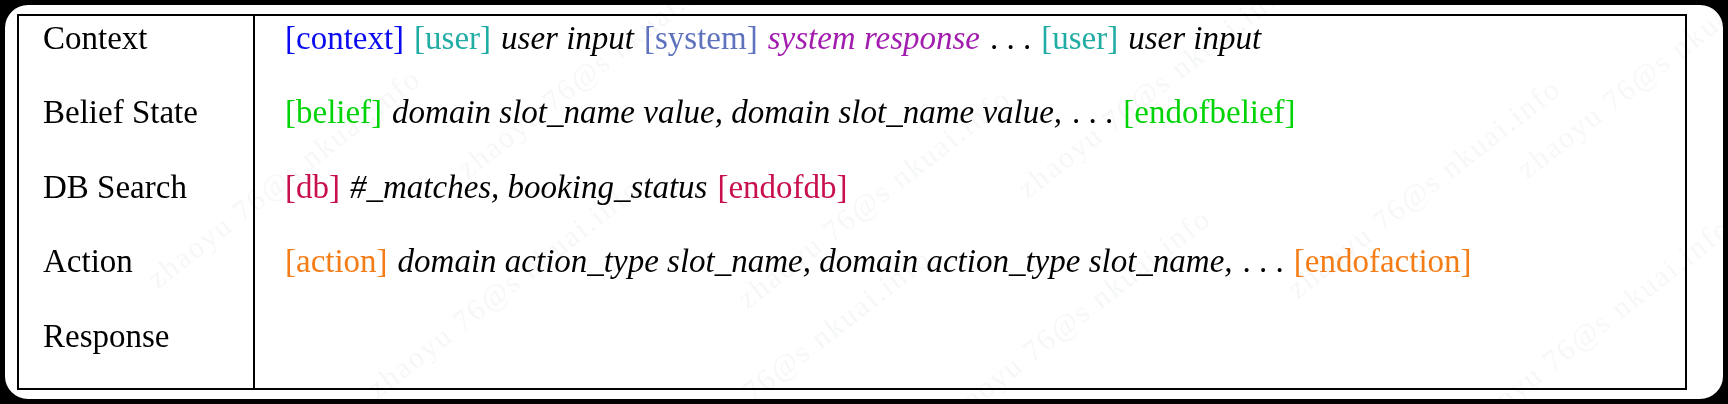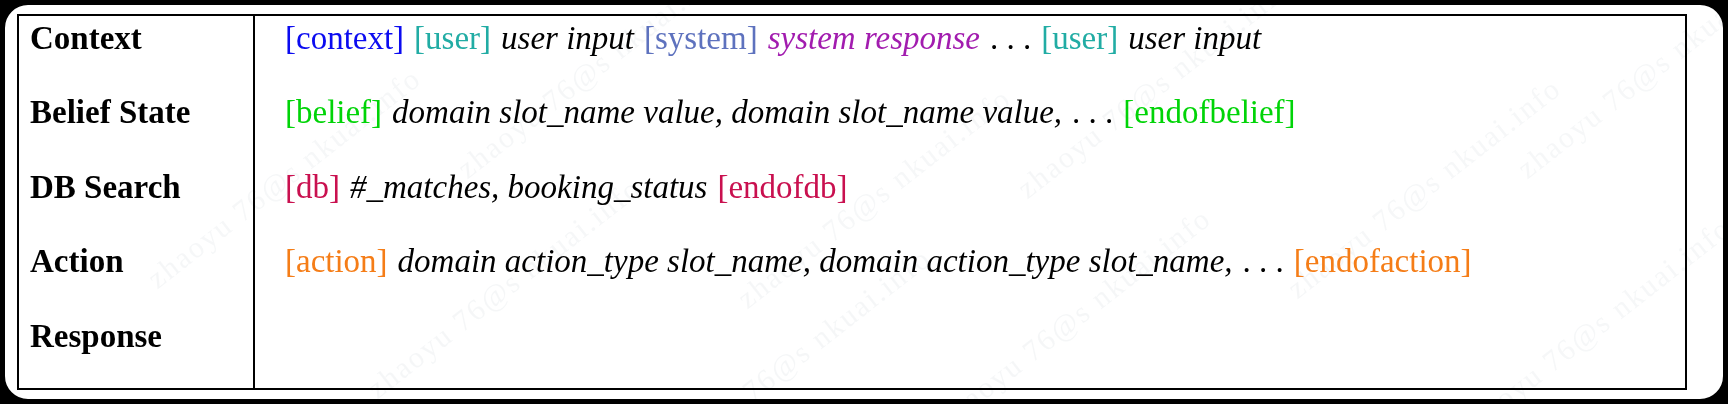--- a/index.html
+++ b/index.html
@@ -47,24 +47,23 @@
     border: 2px solid #000000;
     display: grid;
     grid-template-columns: 236px 1fr;
     grid-auto-rows: 1fr;
     z-index: 2;
     background: transparent;
   }
   .label-cell {
     box-sizing: border-box;
     border-right: 2px solid #000000;
-    padding: 4px 0 0 11px;
+    padding: 4px 0 0 24px;
     display: flex;
     align-items: flex-start;
-    font-weight: bold;
   }
   .content-cell {
     box-sizing: border-box;
     padding: 4px 0 0 30px;
     display: flex;
     align-items: flex-start;
     white-space: nowrap;
   }
   .row-label {
     font-size: 33px;

